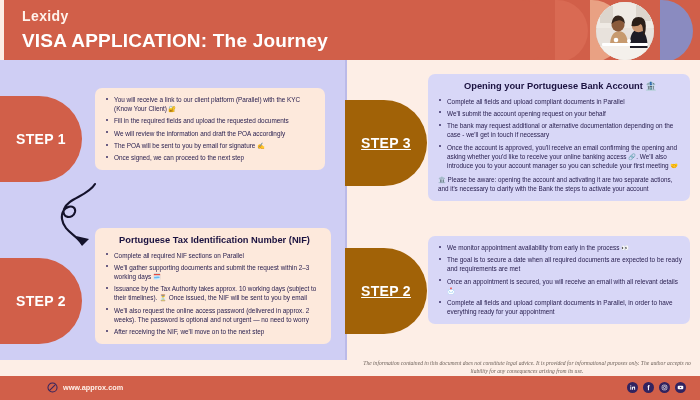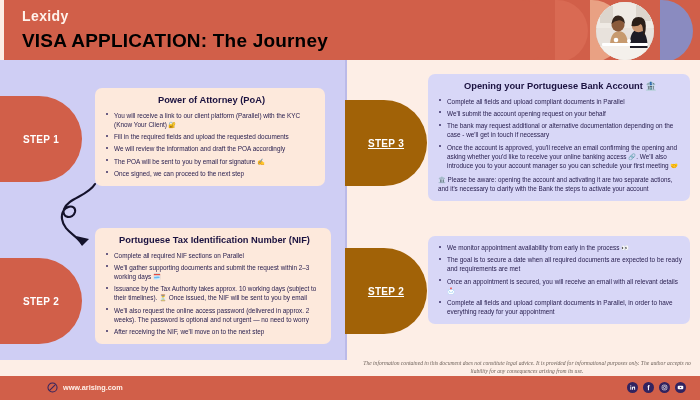--- a/index.html
+++ b/index.html
@@ -6,40 +6,40 @@
   body{
     width:700px;height:400px;overflow:hidden;
     font-family:"Liberation Sans",sans-serif;
     background:#FDEEE6;
   }
   #page{position:relative;width:700px;height:400px;overflow:hidden;background:#FDEEE6;}
 
   
   .header{position:absolute;left:4px;top:0;width:700px;height:60px;background:#D15F49;overflow:hidden;}
   .logo{position:absolute;left:18px;top:8px;color:#FFF3EC;font-size:14px;font-weight:700;letter-spacing:.4px;}
-  .title{position:absolute;left:18px;top:30px;color:#000000;font-size:19px;font-weight:700;letter-spacing:.2px;}
+  .title{position:absolute;left:18px;top:30px;color:#ffffff;font-size:19px;font-weight:700;letter-spacing:.2px;}
 
   
   .deco{position:absolute;top:0;height:62px;}
   .d1{left:516px;width:33px;background:#D15F49;border-top-right-radius:33px;border-bottom-right-radius:33px;}
   .d2{left:551px;width:33px;background:#D96A53;border-top-right-radius:33px;border-bottom-right-radius:33px;}
   .d3{left:586px;width:33px;background:#E9A183;border-top-right-radius:33px;border-bottom-right-radius:33px;}
   .d5{left:656px;width:33px;background:#8A8BC0;border-top-right-radius:33px;border-bottom-right-radius:33px;}
   .photo{position:absolute;left:592px;top:2px;width:58px;height:58px;border-radius:50%;overflow:hidden;
          background:#cdbdb2;}
   .photo svg{display:block;}
 
   
   .panel-left{position:absolute;left:0;top:60px;width:345px;height:300px;background:#CFCEF4;}
   .panel-right{position:absolute;left:345px;top:60px;width:355px;height:300px;background:#FDEEE6;}
   .divider{position:absolute;left:345px;top:60px;width:2px;height:300px;background:#BBBAE8;}
 
   
   .step-pill{position:absolute;display:flex;align-items:center;justify-content:center;
-             color:#FFFFFF;font-size:10px;font-weight:700;letter-spacing:.3px;}
+             color:#FFFFFF;font-size:14px;font-weight:700;letter-spacing:.3px;}
   .pill-orange{background:#D15F49;border-top-right-radius:100px;border-bottom-right-radius:100px;}
   .pill-navy{background:#a16207;border-top-right-radius:100px;border-bottom-right-radius:100px;text-decoration:underline;}
   #step1-pill{left:0;top:96px;width:82px;height:86px;}
   #step2-pill{left:0;top:258px;width:82px;height:86px;text-align:center;}
   #step3-pill{left:345px;top:100px;width:82px;height:86px;}
   #step4-pill{left:345px;top:248px;width:82px;height:86px;}
 
   
   .card{position:absolute;border-radius:7px;padding:7px 7px 8px 10px;box-sizing:border-box;}
   .card-peach{background:#FDE9DC;}
@@ -121,21 +121,20 @@
     <span>STEP 2</span>
   </div>
   <div class="step-pill pill-navy" id="step3-pill">
     <span>STEP 3</span>
   </div>
   <div class="step-pill pill-navy" id="step4-pill">
     <span>STEP 2</span>
   </div>
 
   <div class="card card-peach" id="card1">
-    <h3>Power of Attorney (PoA)</h3>
     <ul>
       <li>You will receive a link to our client platform (Parallel) with the KYC (Know Your Client) 🔐</li>
       <li>Fill in the required fields and upload the requested documents</li>
       <li>We will review the information and draft the POA accordingly</li>
       <li>The POA will be sent to you by email for signature ✍️</li>
       <li>Once signed, we can proceed to the next step</li>
     </ul>
   </div>
 
   <div class="card card-peach" id="card2">
@@ -170,21 +169,21 @@
   </div>
 
   <div class="disclaimer">The information contained in this document does not constitute legal advice. It is provided for informational purposes only. The author accepts no liability for any consequences arising from its use.</div>
 
   <div class="footer">
     <div class="fitem" id="f-web">
       <svg class="fico" viewBox="0 0 16 16">
         <circle cx="8" cy="8" r="6.6" fill="none" stroke="#32235F" stroke-width="1.5"></circle>
         <line x1="3.4" y1="12.4" x2="12.6" y2="3.6" stroke="#32235F" stroke-width="1.5"></line>
       </svg>
-      <span>www.arising.com</span>
+      <span>www.approx.com</span>
     </div>
     <div class="socials">
       <div class="soc">
         <svg width="7" height="7" viewBox="0 0 16 16">
             <path d="M3 6h2.2v7H3zM4.1 2.6a1.3 1.3 0 110 2.6 1.3 1.3 0 010-2.6zM7 6h2.1v1c.4-.7 1.2-1.2 2.2-1.2 1.8 0 2.7 1.1 2.7 3.2V13h-2.2V9.4c0-1-.4-1.6-1.3-1.6-.8 0-1.3.6-1.3 1.6V13H7z" fill="#FFF"></path>
           </svg>
       </div>
       <div class="soc">
         <svg width="7" height="7" viewBox="0 0 16 16">
             <path d="M10.4 5.5H9V4.6c0-.5.3-.6.5-.6h1.3V2.1H9.1c-2 0-2.4 1.5-2.4 2.4v1H5.6v2.2h1.1V14h2.4V7.7h1.2z" fill="#FFF"></path>

